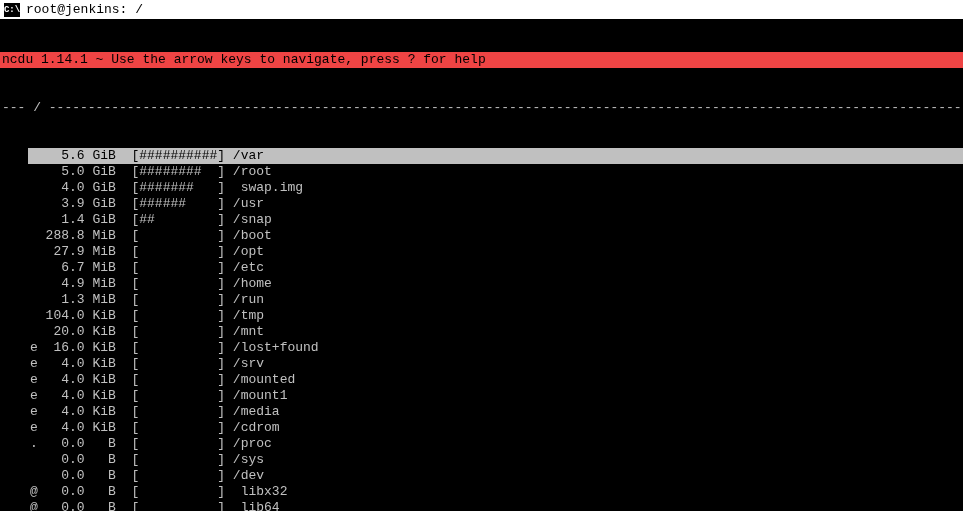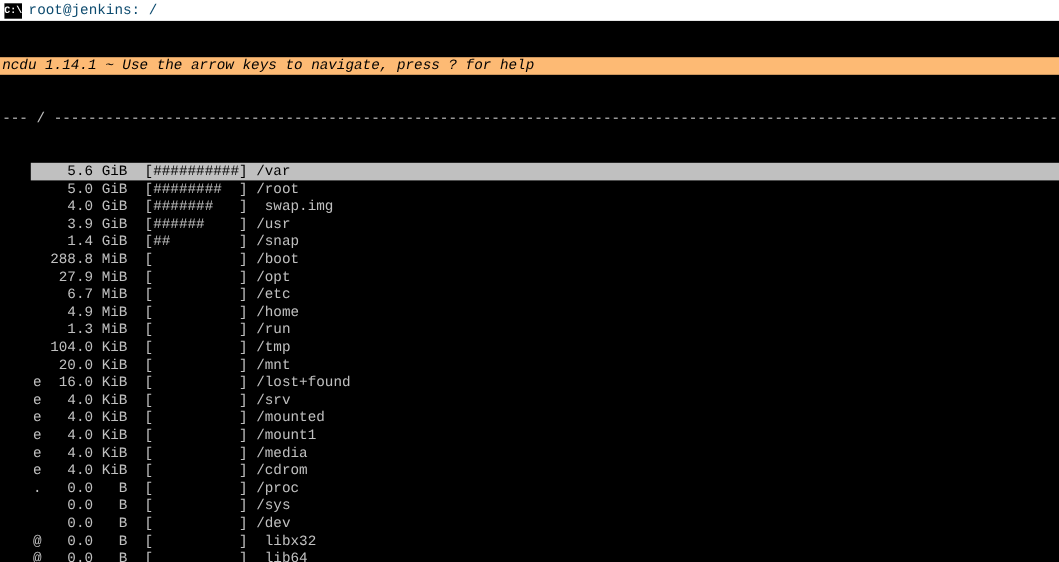--- a/index.html
+++ b/index.html
@@ -30,35 +30,34 @@
       background: #000000;
       color: #ffffff;
       font-size: 9px;
       display: inline-flex;
       align-items: center;
       justify-content: center;
       margin-right: 6px;
       font-weight: bold;
     }
     .titlebar-text {
-      color: #0c4a6e;
+      color: #000000;
     }
     .terminal {
       background: #000000;
       color: #c0c0c0;
       padding: 0;
       height: calc(100% - 20px);
       white-space: pre;
       line-height: 16px;
     }
     .header-line {
-      background: #fdba74;
+      background: #ef4444;
       color: #000000;
       padding: 0 2px;
-      font-style: italic;
     }
     .sep-line {
       color: #c0c0c0;
       padding: 0 2px;
     }
     .row {
       padding: 0 2px;
       color: #c0c0c0;
       margin-left: 28px;
     }

